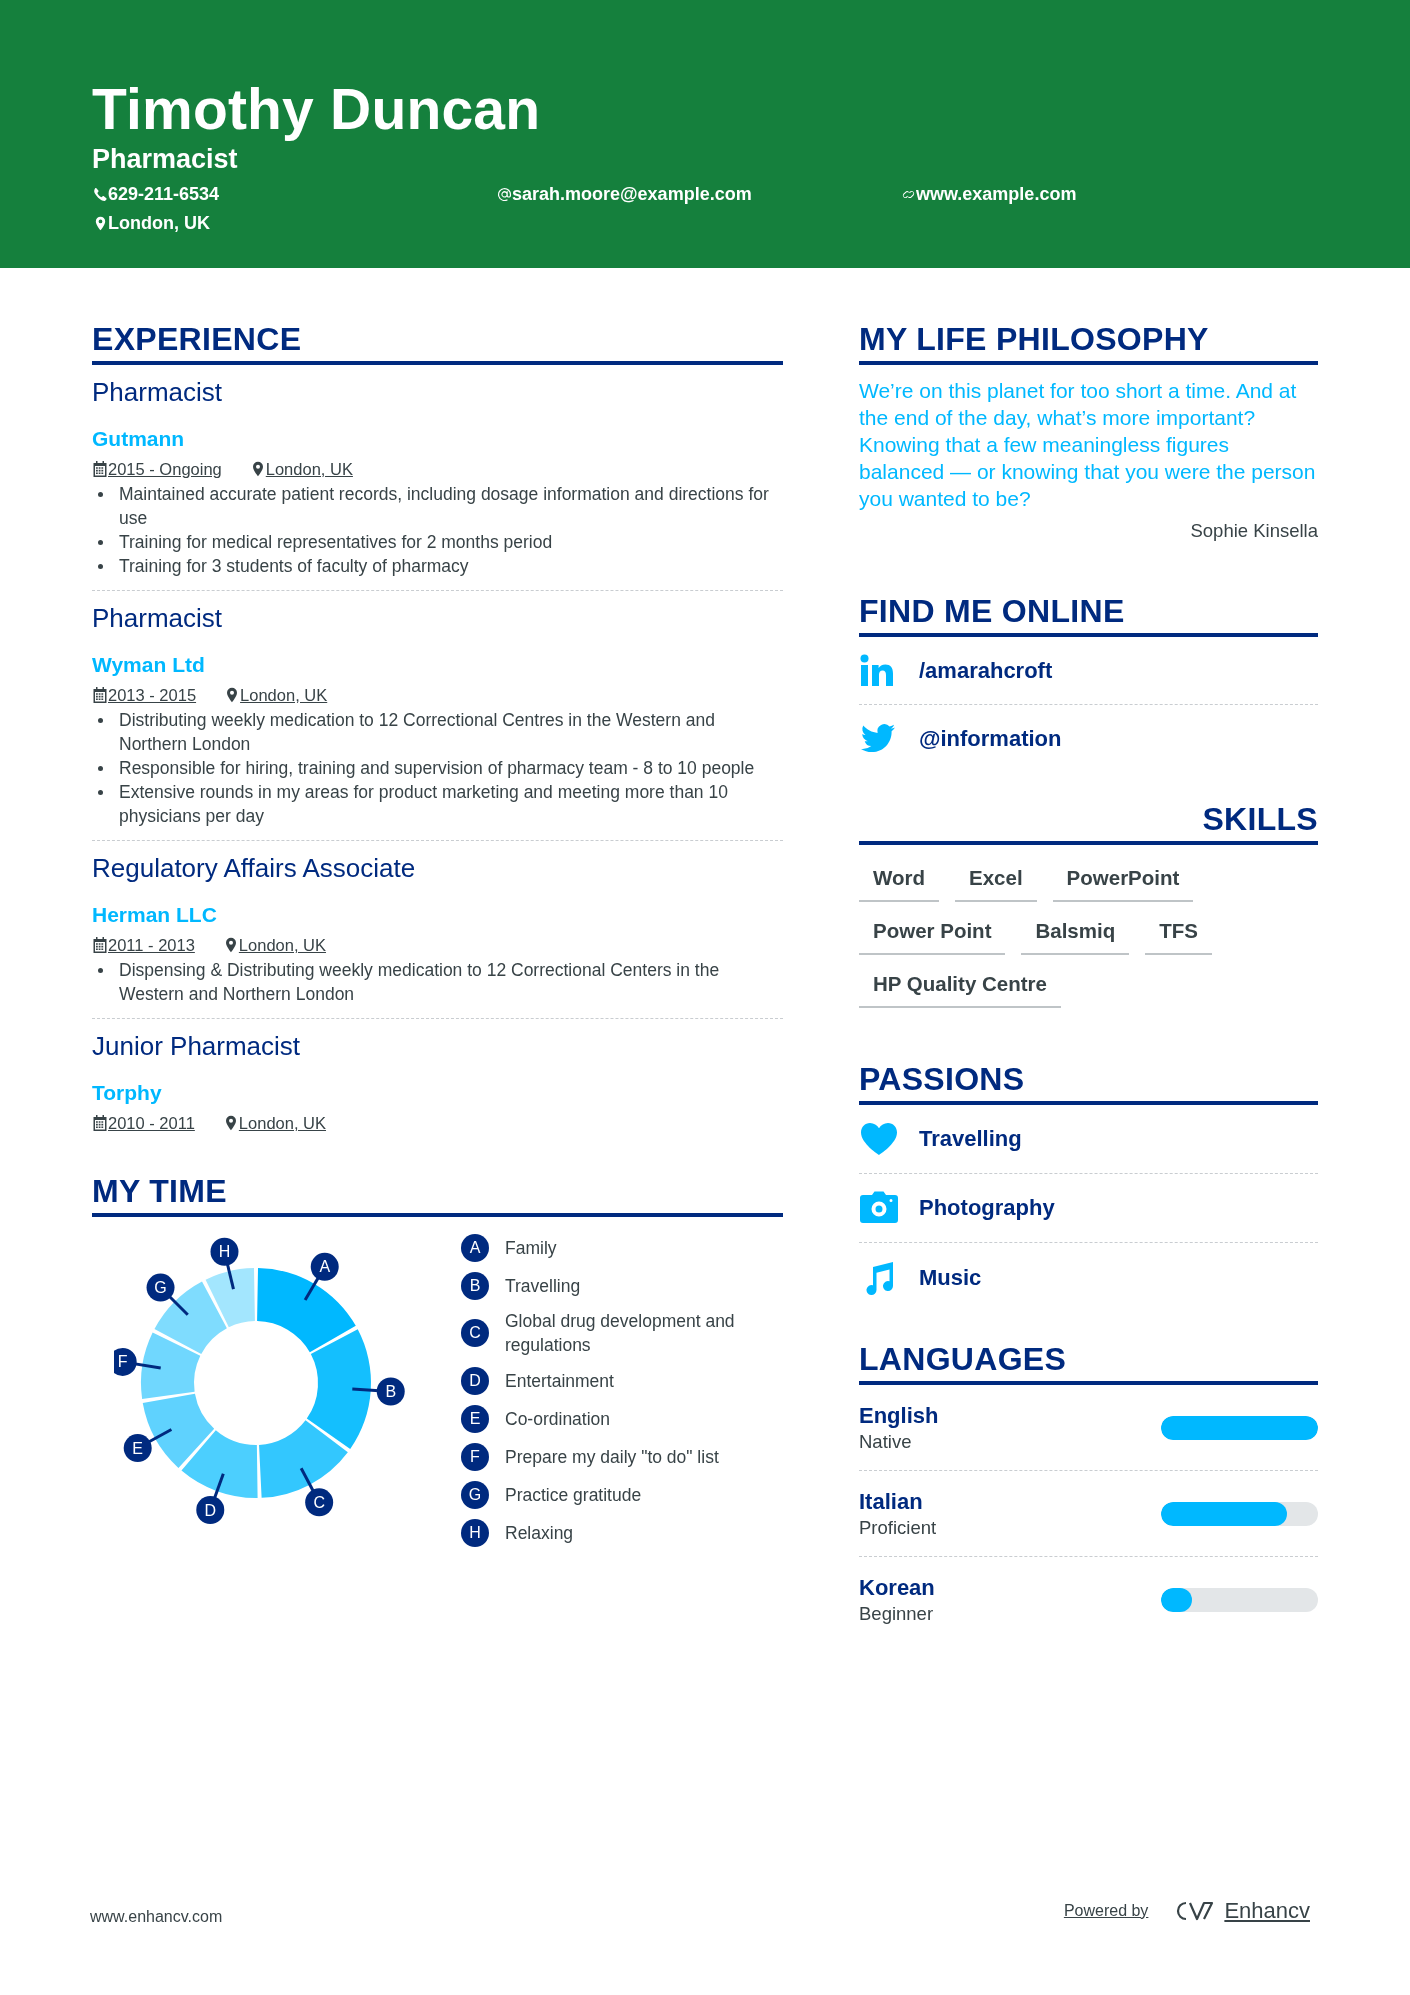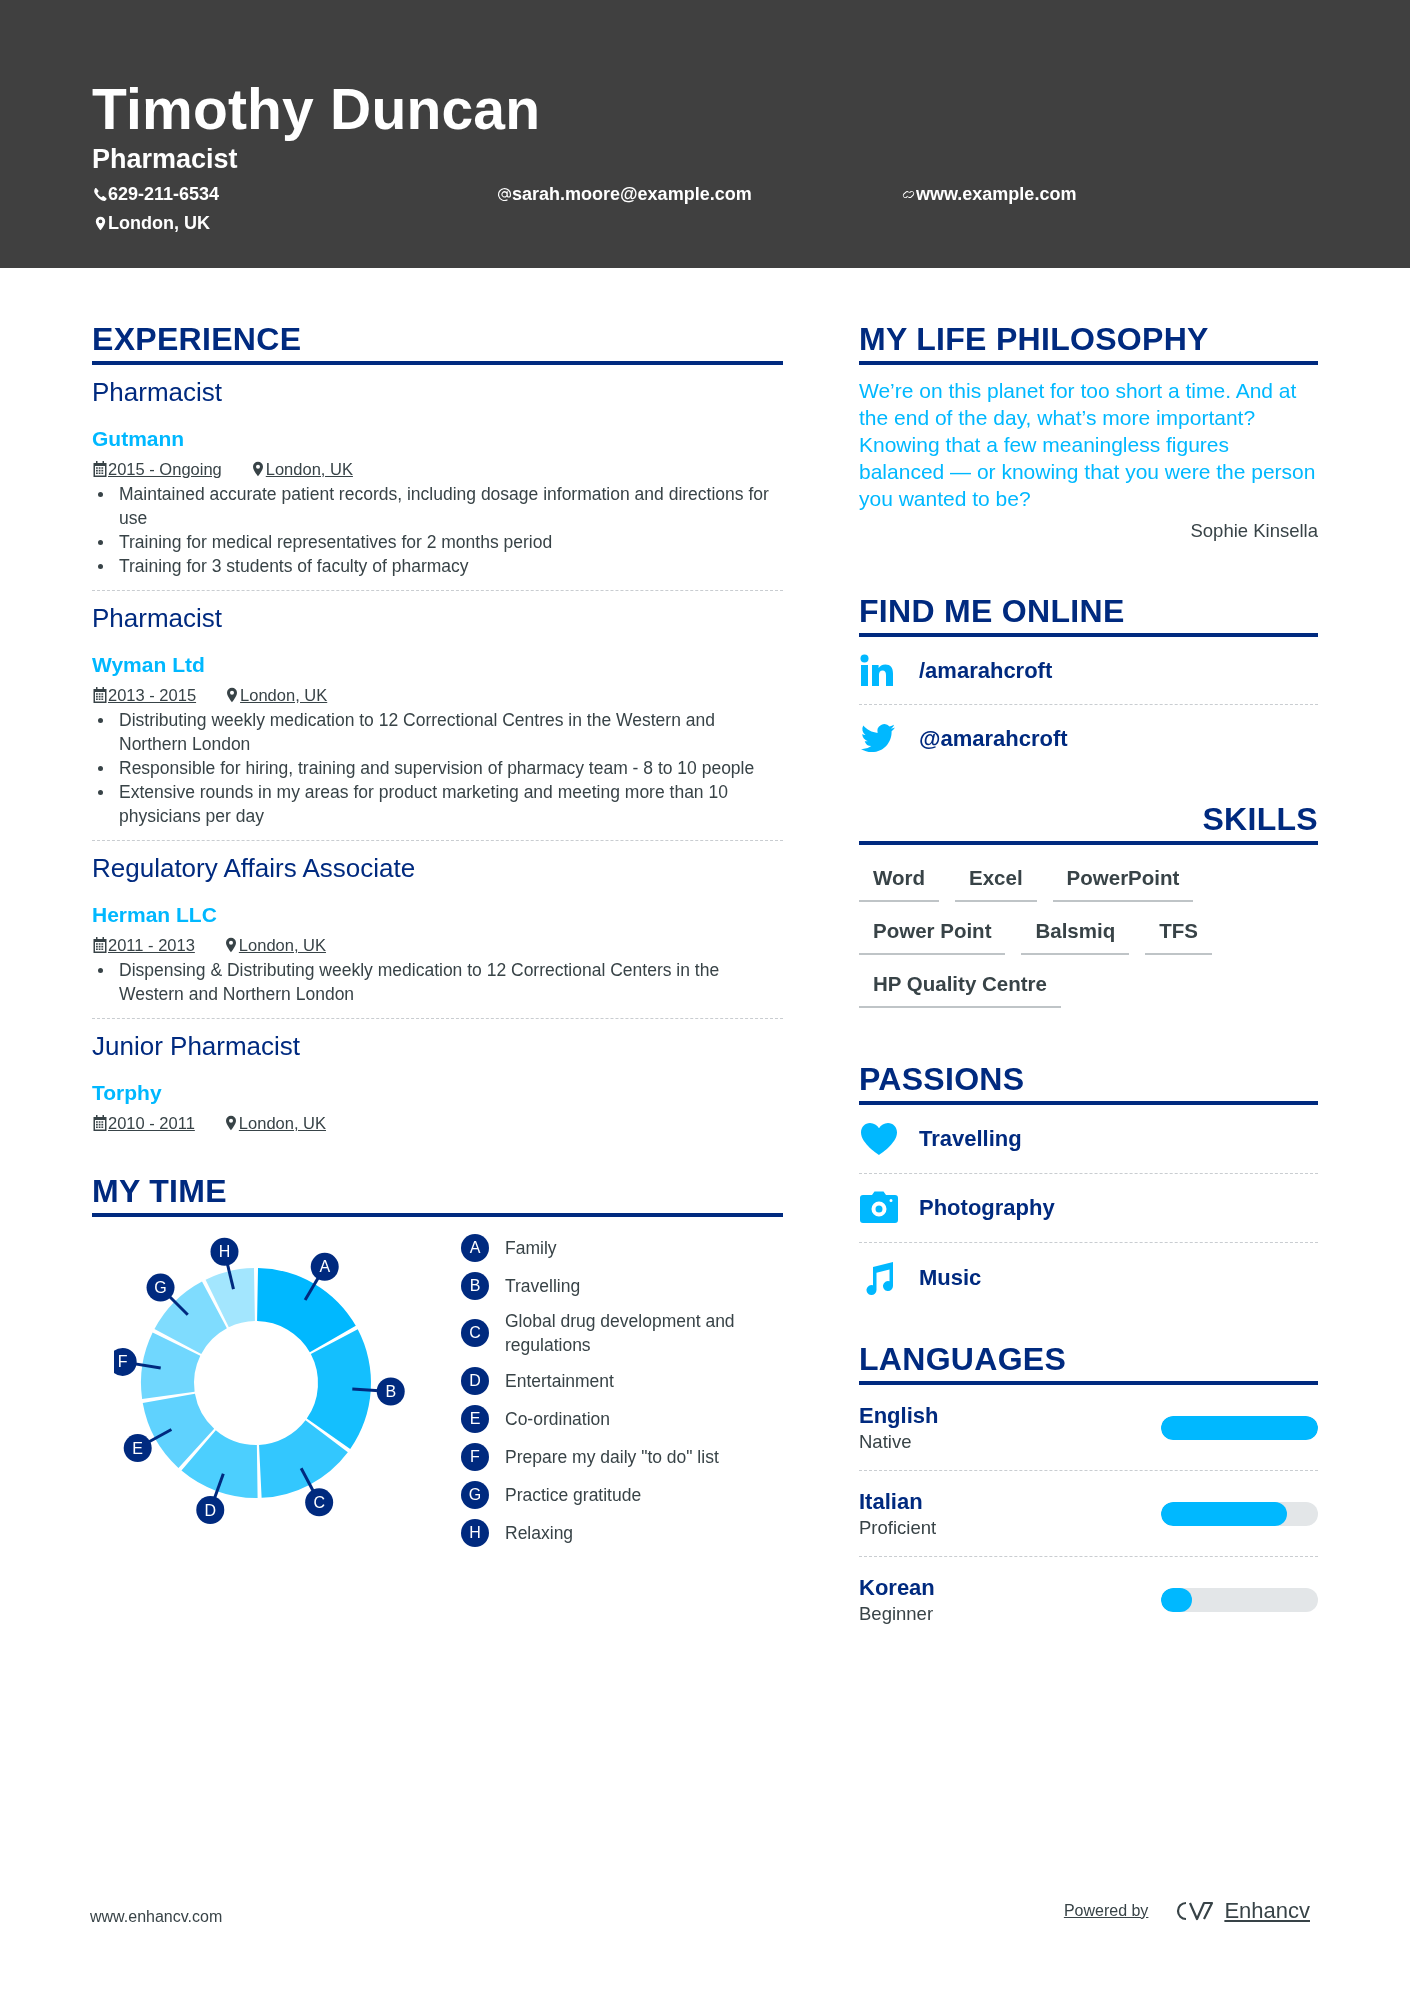--- a/index.html
+++ b/index.html
@@ -1,20 +1,20 @@
 <!DOCTYPE html>
 <html><head>
 <meta charset="utf-8">
 <style>
   * { box-sizing: border-box; margin: 0; padding: 0; }
   html, body { width: 1410px; height: 1995px; background: #ffffff; overflow: hidden; }
   body { position: relative; font-family: "Liberation Sans", "DejaVu Sans", sans-serif; color: #384347; }
 
   
-  .header { position: absolute; left: 0; top: 0; width: 1410px; height: 268px; background: #404040; }
+  .header { position: absolute; left: 0; top: 0; width: 1410px; height: 268px; background: #15803d; }
   .name { position: absolute; left: 92px; top: 76px; font-size: 57px; font-weight: 700; color: #fff; letter-spacing: 0.2px; white-space: nowrap; }
   .role { position: absolute; left: 92px; top: 144px; font-size: 27px; font-weight: 700; color: #fff; white-space: nowrap; }
   .contact { position: absolute; display: flex; align-items: center; font-size: 18px; font-weight: 700; color: #fff; white-space: nowrap; }
   .contact svg { width: 15px; height: 15px; fill: #fff; flex: none; }
   .c-phone { left: 93px; top: 184px; }
   .c-email { left: 497px; top: 184px; }
   .c-web   { left: 901px; top: 184px; }
   .c-loc   { left: 93px; top: 213px; }
 
   
@@ -296,21 +296,21 @@
           <rect x="2" y="11" width="7" height="21"></rect>
           <circle cx="5.5" cy="4.5" r="4"></circle>
           <path d="M13 11h6.6v3c1.2-2 3.4-3.6 6.8-3.6 5 0 7.6 3 7.6 9V32h-7V21c0-3-1-4.6-3.4-4.6-2.6 0-3.6 1.8-3.6 4.6v11h-7z"></path>
         </svg>
       <span class="online-label">/amarahcroft</span>
     </div>
     <div class="online-item">
       <svg viewBox="0 0 38 34">
           <path d="M36 5.5c-1.3.6-2.6.9-4 1.1 1.4-.9 2.5-2.2 3-3.8-1.3.8-2.8 1.4-4.4 1.7a7 7 0 0 0-12 6.4C12.9 10.6 7.8 7.8 4.3 3.6a7 7 0 0 0 2.2 9.4c-1.2 0-2.2-.4-3.2-.9 0 3.4 2.4 6.3 5.6 7-1 .3-2.1.3-3.2.1a7 7 0 0 0 6.6 4.9A14 14 0 0 1 2 27c3.1 2 6.8 3.1 10.7 3.1 12.9 0 19.9-10.7 19.9-19.9v-.9c1.4-1 2.5-2.2 3.4-3.8z"></path>
         </svg>
-      <span class="online-label">@amarahcroft</span>
+      <span class="online-label">@information</span>
     </div>
   </section>
 
   <section style="margin-top: 27px; text-align: right;">
     <div class="sec-title">SKILLS</div>
     <div class="skills">
       <span class="skill">Word</span>
       <span class="skill">Excel</span>
       <span class="skill">PowerPoint</span>
       <span class="skill">Power Point</span>

